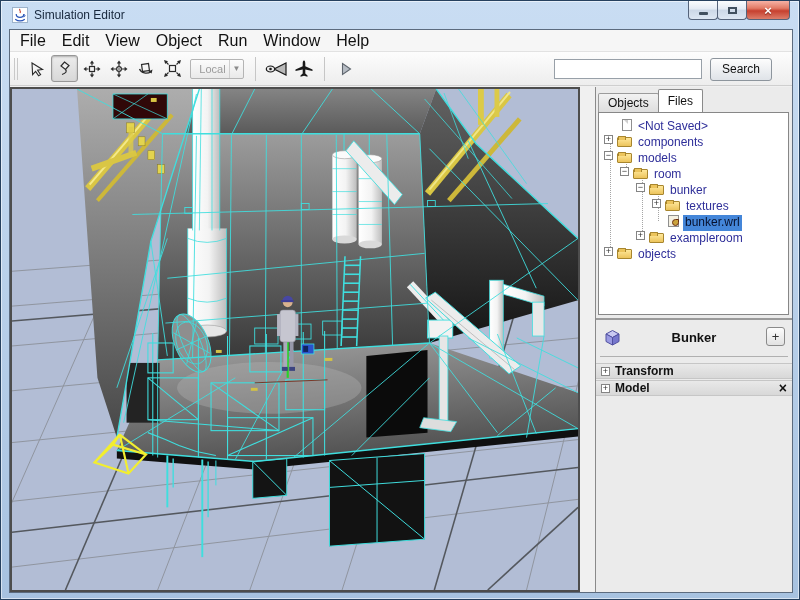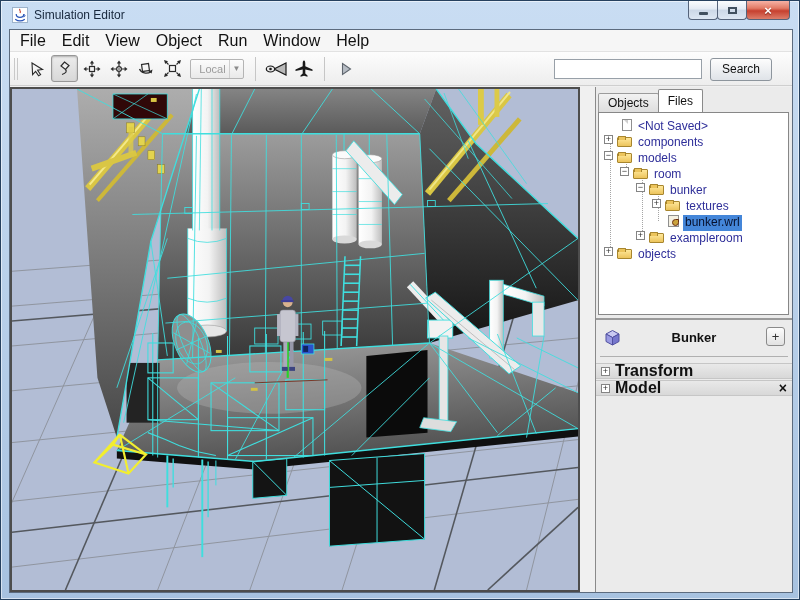--- a/index.html
+++ b/index.html
@@ -64,21 +64,21 @@
   .pdivider{position:absolute;left:0;top:231px;width:100%;height:2px;background:#9a9a9a;}
   .inspector-header{position:absolute;left:0;top:236px;width:100%;height:30px;}
   .cubeicon{position:absolute;left:7px;top:5px;}
   .insp-title{position:absolute;left:0;top:7px;width:100%;text-align:center;font-size:13px;font-weight:bold;color:#111;}
   .plusbtn{position:absolute;right:7px;top:4px;width:19px;height:19px;border:1px solid #8a8a8a;border-radius:3px;
            background:linear-gradient(#fcfcfc,#e2e2e2);font-size:13px;color:#333;text-align:center;line-height:17px;}
   .insp-hr{position:absolute;left:4px;top:269px;width:188px;border-top:1px solid #b0b0b0;}
   .secbar{position:absolute;left:0;width:100%;height:16px;background:linear-gradient(#e9e9e9,#d8d8d8);
           border-top:1px solid #c6c6c6;border-bottom:1px solid #c6c6c6;display:flex;align-items:center;padding:0 5px;}
   .secbar .toggle{margin-right:5px;}
-  .seclabel{font-size:16px;font-weight:bold;color:#111;flex:1;}
+  .seclabel{font-size:12px;font-weight:bold;color:#111;flex:1;}
   .secclose{font-size:14px;font-weight:bold;color:#111;line-height:1;}
 </style>
 </head>
 <body>
 
 <div class="window">
 
   <div class="titlebar">
     <span class="title-icon">
       <svg width="14" height="14" viewBox="0 0 14 14">

